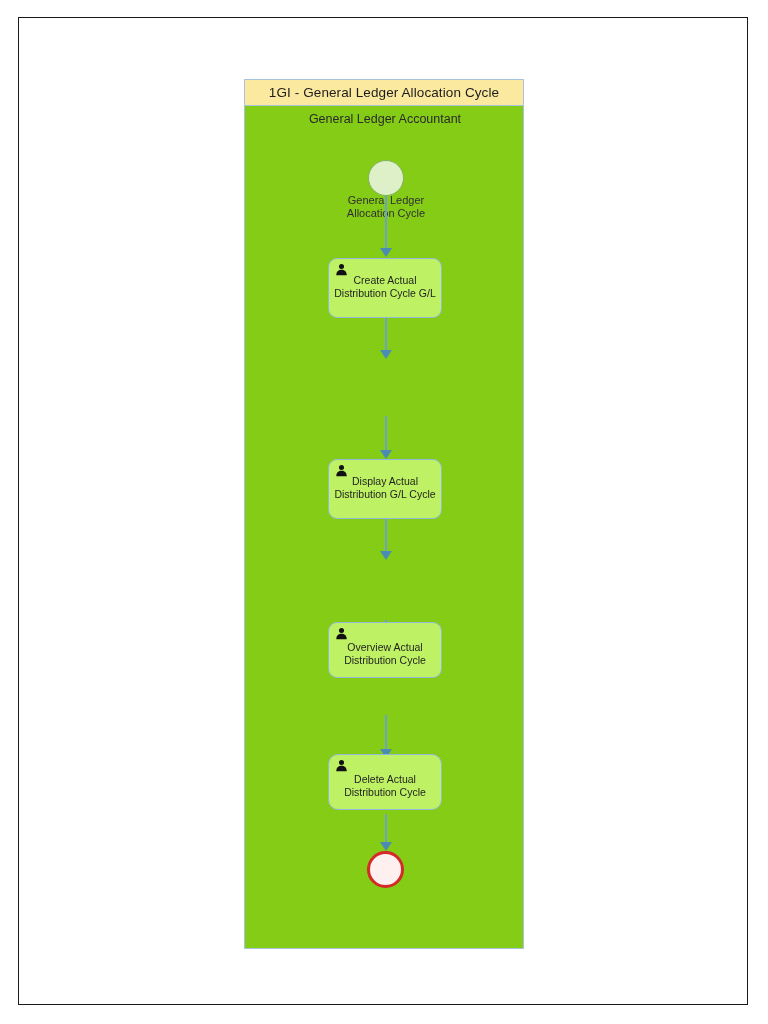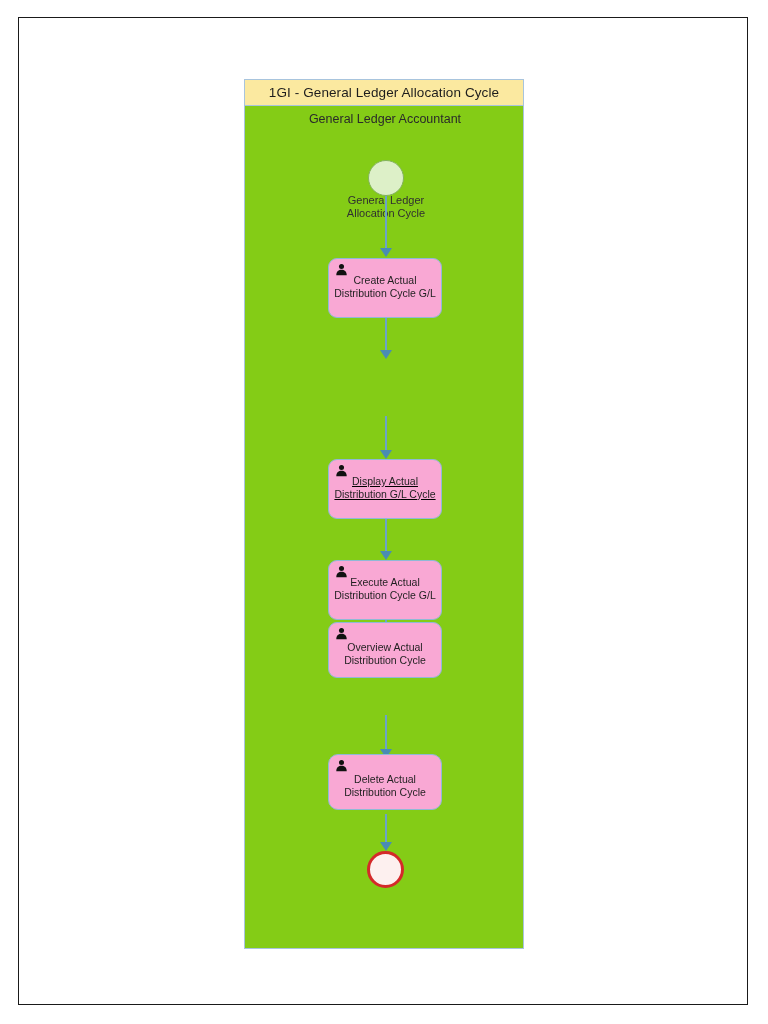--- a/index.html
+++ b/index.html
@@ -140,21 +140,21 @@
     border: 3px solid #d42a2a;
     box-sizing: border-box;
   }
 
   
   .task {
     position: absolute;
     left: 328px;
     width: 114px;
     box-sizing: border-box;
-    background: #f9a8d4;
+    background: #bef264;
     border: 1px solid #8fb9d6;
     border-radius: 9px;
     padding: 4px 3px 5px 3px;
   }
   .task-icon {
     position: absolute;
     left: 6px;
     top: 4px;
     width: 13px;
     height: 13px;
@@ -205,38 +205,31 @@
       <span class="task-label">Create Actual Distribution Cycle G/L</span>
     </div>
 
     <div class="connector" style="left:385px; top:318px; height:34px;"></div>
     <div class="arrowhead" style="left:380px; top:350px;"></div>
 
 
     <div class="connector" style="left:385px; top:416px; height:38px;"></div>
     <div class="arrowhead" style="left:380px; top:450px;"></div>
 
-    <div class="task h3" style="top:459px;text-decoration:underline;">
+    <div class="task h3" style="top:459px;">
       <svg class="task-icon" viewBox="0 0 16 16">
         <circle cx="8" cy="4.3" r="3.1" fill="#111111"></circle>
         <path d="M1.6 15 C1.6 10.4 4.5 8.4 8 8.4 C11.5 8.4 14.4 10.4 14.4 15 Z" fill="#111111"></path>
       </svg>
       <span class="task-label">Display Actual Distribution G/L Cycle</span>
     </div>
 
     <div class="connector" style="left:385px; top:519px; height:34px;"></div>
     <div class="arrowhead" style="left:380px; top:551px;"></div>
 
-    <div class="task h3" style="top:560px;">
-      <svg class="task-icon" viewBox="0 0 16 16">
-        <circle cx="8" cy="4.3" r="3.1" fill="#111111"></circle>
-        <path d="M1.6 15 C1.6 10.4 4.5 8.4 8 8.4 C11.5 8.4 14.4 10.4 14.4 15 Z" fill="#111111"></path>
-      </svg>
-      <span class="task-label">Execute Actual Distribution Cycle G/L</span>
-    </div>
 
     <div class="connector" style="left:385px; top:620px; height:36px;"></div>
     <div class="arrowhead" style="left:380px; top:652px;"></div>
 
     <div class="task h2" style="top:622px;">
       <svg class="task-icon" viewBox="0 0 16 16">
         <circle cx="8" cy="4.3" r="3.1" fill="#111111"></circle>
         <path d="M1.6 15 C1.6 10.4 4.5 8.4 8 8.4 C11.5 8.4 14.4 10.4 14.4 15 Z" fill="#111111"></path>
       </svg>
       <span class="task-label">Overview Actual Distribution Cycle</span>

